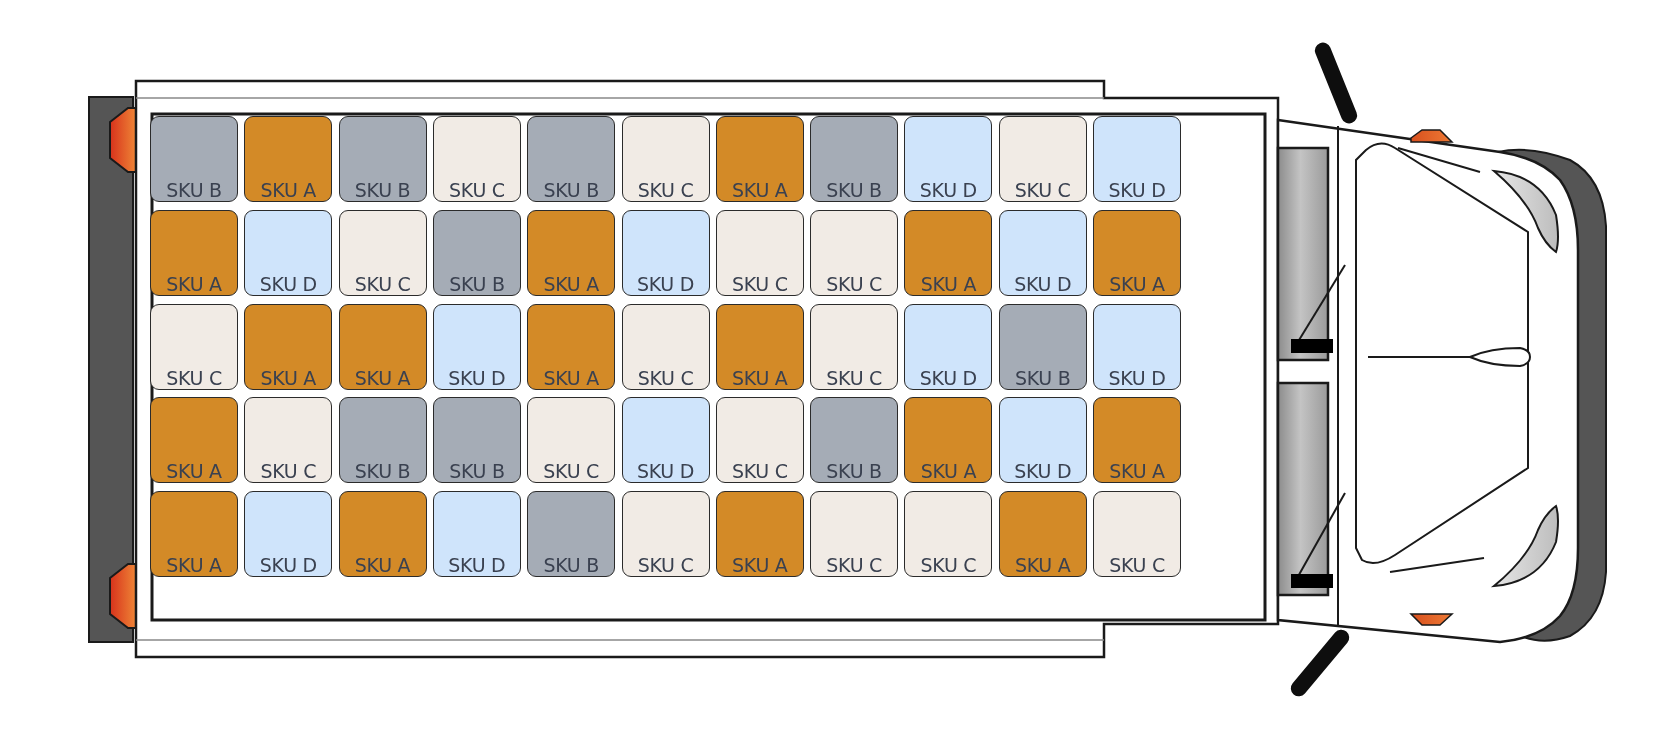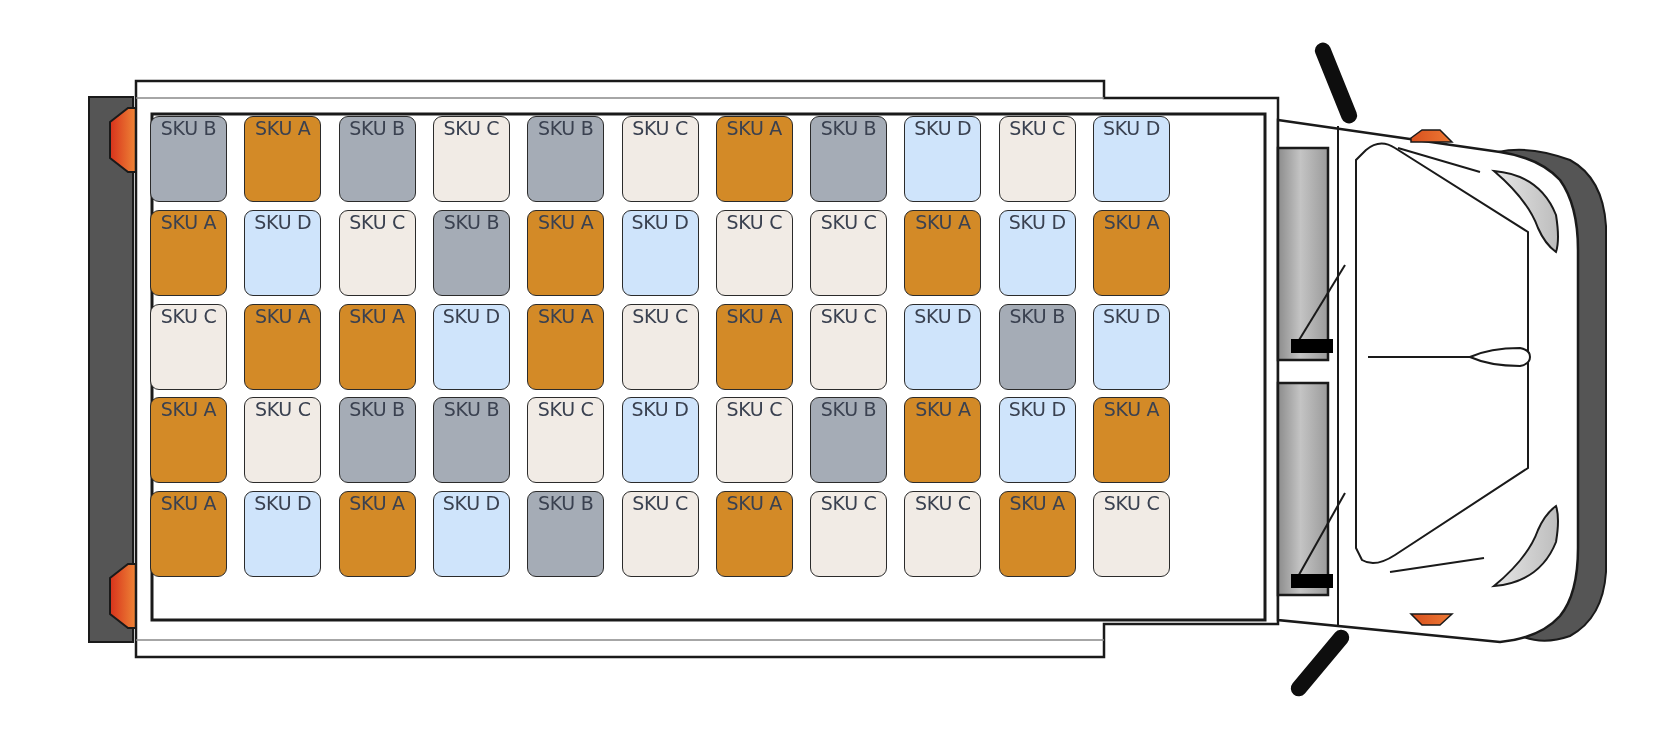--- a/index.html
+++ b/index.html
@@ -1,23 +1,23 @@
 <!DOCTYPE html>
 <html><head>
 <meta charset="utf-8">
 <style>
   html, body { margin:0; padding:0; background:#ffffff; }
   body { width:1672px; height:751px; position:relative; overflow:hidden; font-family:"DejaVu Sans", "Liberation Sans", sans-serif; }
   #stage { position:absolute; left:0; top:0; width:1672px; height:751px; }
   svg.truck { position:absolute; left:0; top:0; }
   .grid { position:absolute; left:150px; top:116px; width:1030px; height:460px; }
   .tile {
-    position:absolute; width:77px; height:86px; box-sizing:border-box;
+    position:absolute; width:88px; height:86px; box-sizing:border-box;
     border:1.3px solid #2b2b2b; border-radius:9px;
-    display:flex; align-items:flex-start; justify-content:center;
+    display:flex; align-items:flex-end; justify-content:center;
     font-size:19px; color:#3a4150; letter-spacing:-0.3px;
   }
   .tile span { pointer-events:none; }
 </style>
 </head>
 <body>
 
 <div id="stage">
   <svg class="truck" width="1672" height="751" viewBox="0 0 1672 751">
     <defs>

